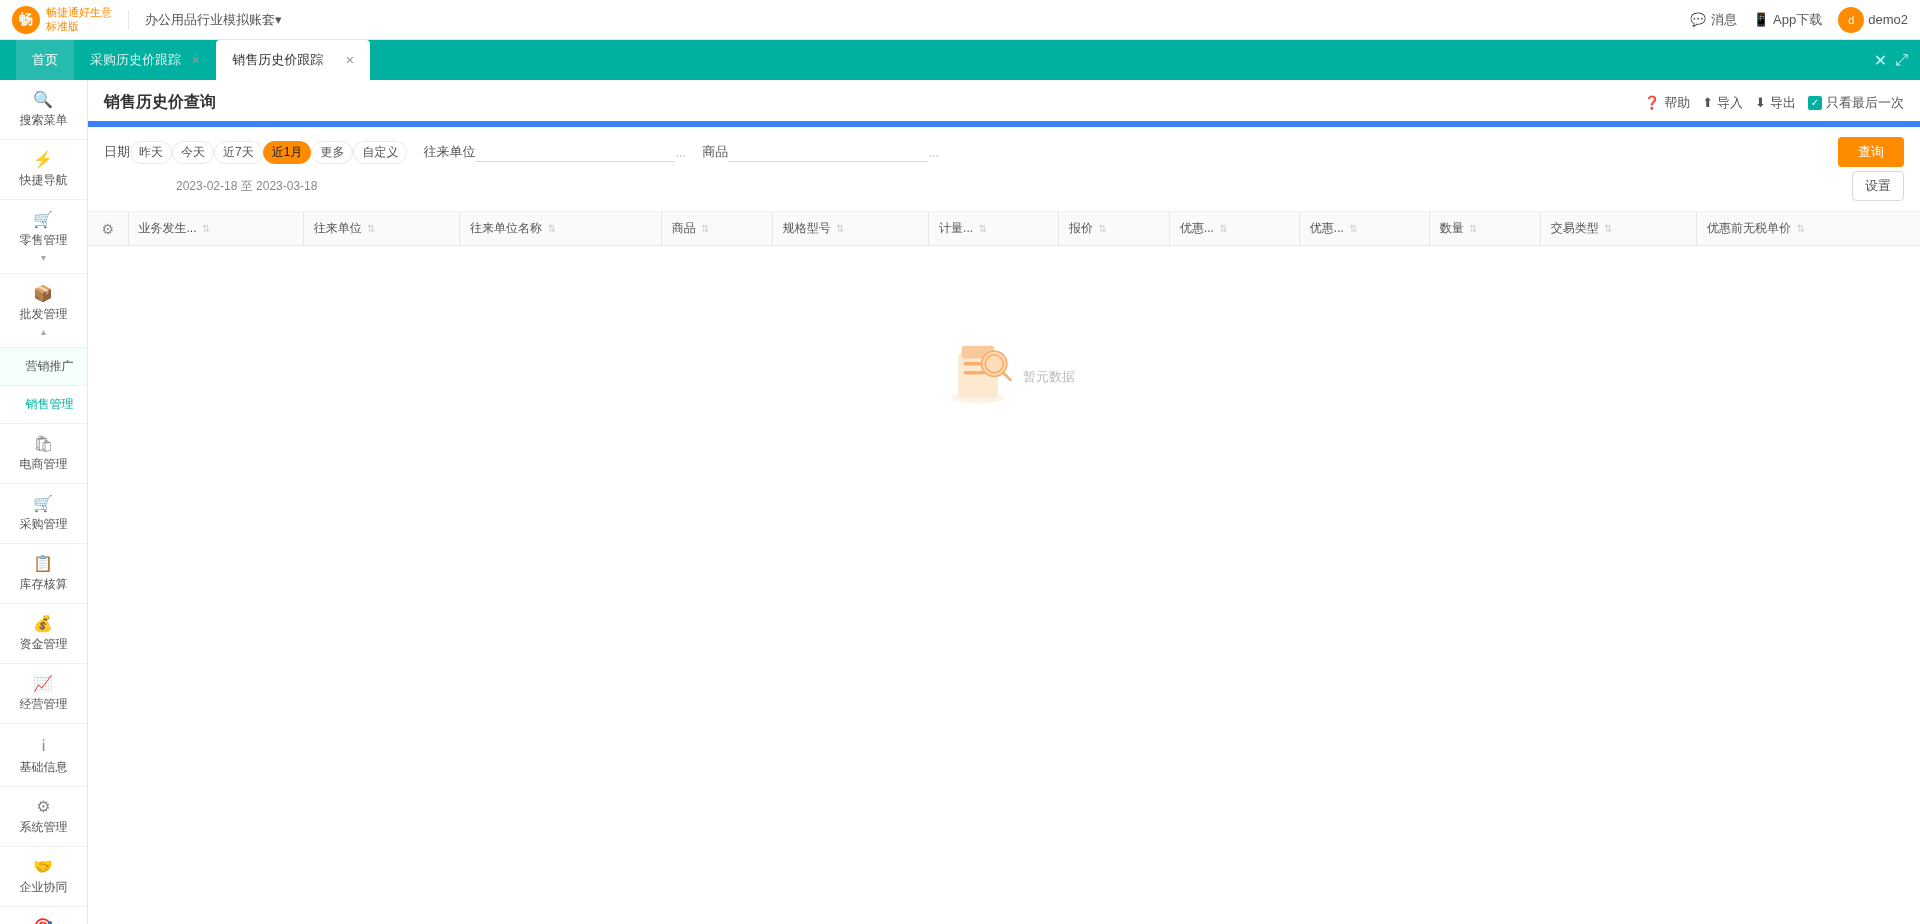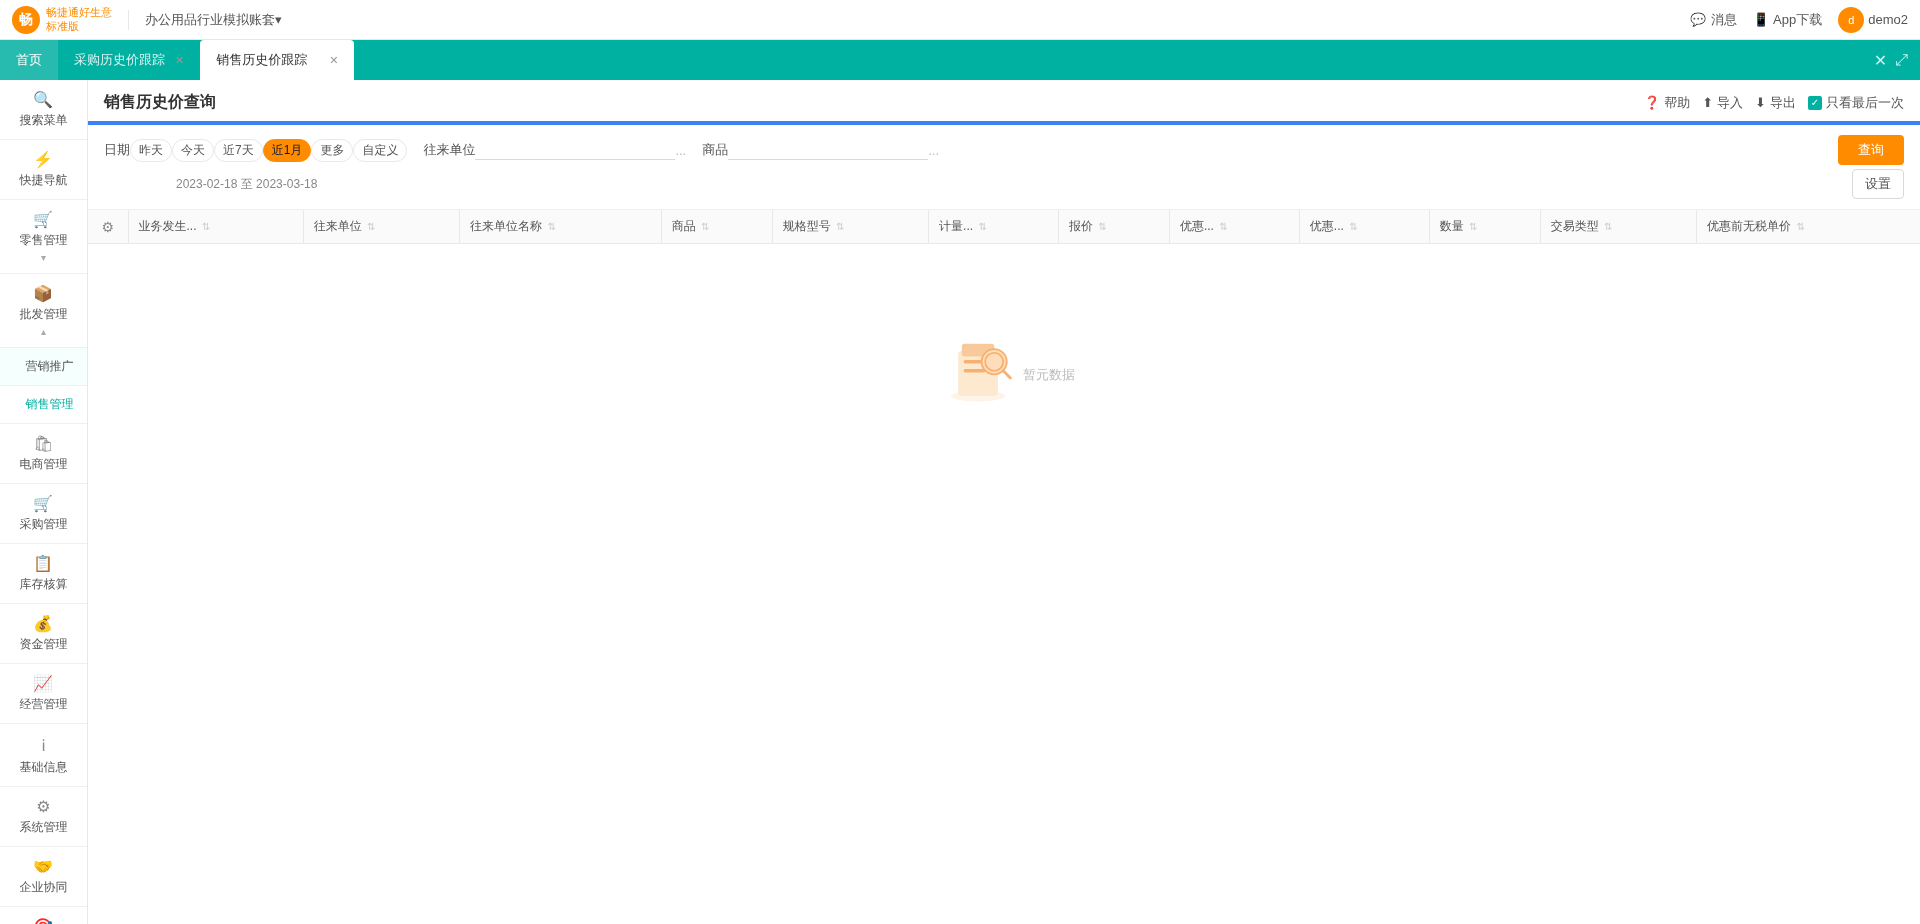--- a/index.html
+++ b/index.html
@@ -13,41 +13,41 @@
     .logo-text { font-size: 11px; color: #ff8c00; line-height: 1.2; }
     .divider-v { width: 1px; height: 20px; background: #e8e8e8; margin: 0 8px; }
     .workspace-selector { display: flex; align-items: center; color: #555; font-size: 13px; cursor: pointer; }
     .top-bar-right { display: flex; align-items: center; gap: 16px; color: #555; font-size: 13px; }
     .top-bar-right-item { display: flex; align-items: center; gap: 4px; cursor: pointer; }
     .avatar { width: 26px; height: 26px; border-radius: 50%; background: #ff8c00; display: flex; align-items: center; justify-content: center; color: white; font-size: 11px; }
 
     
     .tab-bar { height: 40px; background: #00b0a0; display: flex; align-items: center; padding: 0 0; flex-shrink: 0; }
     .tab { height: 40px; display: flex; align-items: center; padding: 0 16px; cursor: pointer; color: rgba(255,255,255,0.85); font-size: 13px; gap: 6px; position: relative; }
-    .tab.home { background: rgba(255,255,255,0.15); color: #fff; }
+    .tab.home { background: rgba(255,255,255,0.15); color: #fff; margin-left: 16px; }
     .tab.active { background: #fff; color: #333; border-radius: 4px 4px 0 0; gap: 18px; }
     .tab-close { font-size: 11px; color: #999; cursor: pointer; margin-left: 4px; }
     .tab-actions { margin-left: auto; display: flex; align-items: center; gap: 8px; padding-right: 12px; }
     .tab-action-btn { color: rgba(255,255,255,0.8); cursor: pointer; font-size: 16px; }
 
     
     .main-layout { display: flex; flex: 1; overflow: hidden; }
 
     
     .sidebar { width: 88px; background: #fff; border-right: 1px solid #e8e8e8; display: flex; flex-direction: column; flex-shrink: 0; overflow-y: auto; }
     .sidebar-item { display: flex; flex-direction: column; align-items: center; padding: 10px 4px; cursor: pointer; color: #555; font-size: 12px; gap: 3px; border-bottom: 1px solid #f0f0f0; }
     .sidebar-item .item-label { font-size: 12px; }
     .sidebar-icon { font-size: 16px; color: #888; }
     .sidebar-item.active { color: #00b0a0; }
 
     
     .content-area { flex: 1; display: flex; flex-direction: column; overflow: hidden; background: #fff; }
 
     
-    .page-header { padding: 12px 16px 8px; display: flex; align-items: center; justify-content: space-between; border-bottom: 4px solid #3b82f6; }
+    .page-header { padding: 12px 16px 8px; display: flex; align-items: center; justify-content: space-between; border-bottom: 6px solid #3b82f6; }
     .page-title { font-size: 16px; font-weight: bold; color: #333; }
     .page-header-actions { display: flex; align-items: center; gap: 12px; color: #555; font-size: 13px; }
     .page-header-action { display: flex; align-items: center; gap: 4px; cursor: pointer; }
     .checkbox-label { display: flex; align-items: center; gap: 4px; cursor: pointer; }
     .checkbox { width: 14px; height: 14px; border: 2px solid #00b0a0; border-radius: 2px; background: #00b0a0; display: flex; align-items: center; justify-content: center; color: white; font-size: 10px; }
 
     
     .filter-area { padding: 10px 16px; background: #fff; border-bottom: 1px solid #f0f0f0; }
     .filter-row { display: flex; align-items: center; gap: 16px; flex-wrap: wrap; }
     .filter-group { display: flex; align-items: center; gap: 0; }

